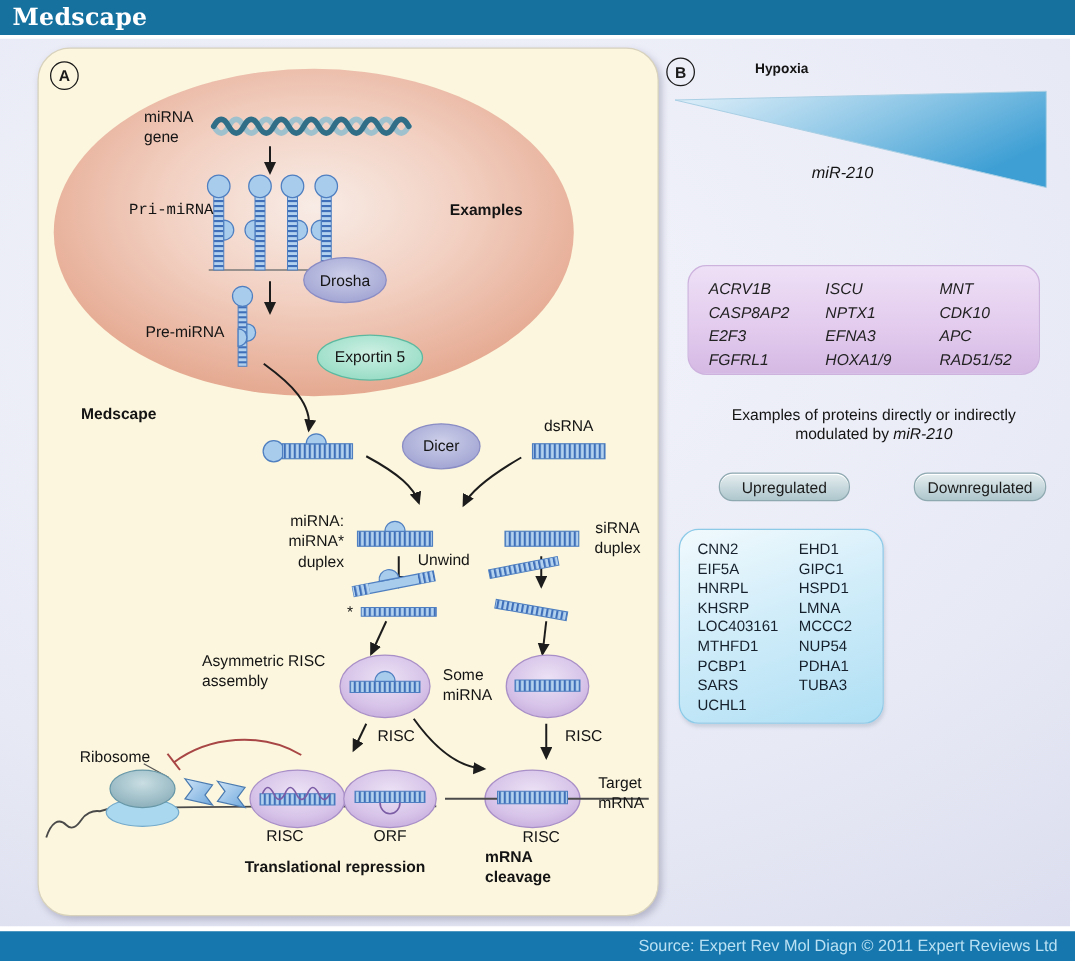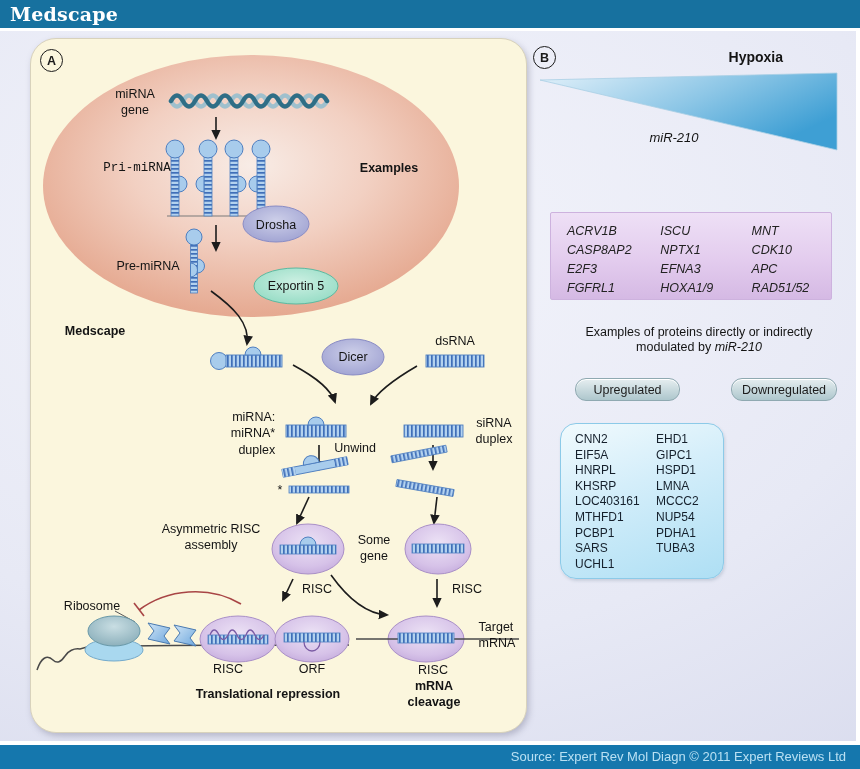--- a/index.html
+++ b/index.html
@@ -17,46 +17,46 @@
   .srctext{position:absolute;right:14px;top:0;line-height:24px;color:#b9e0f3;font-size:13px;}
 
   
   .panel-a{position:absolute;left:30px;top:7px;width:495px;height:693px;background:#fbf6dd;
            border:1px solid #d8d2bc;border-radius:26px;box-shadow:2px 3px 6px rgba(100,100,130,.35);
            overflow:hidden;}
   .panel-a svg{position:absolute;left:0;top:0;}
   .badge{position:absolute;width:21px;height:21px;border:1.4px solid #1a1a1a;border-radius:50%;
          display:flex;align-items:center;justify-content:center;font-size:12.5px;font-weight:bold;color:#1a1a1a;}
   .albl{position:absolute;transform:translate(-50%,-50%);font-size:12.5px;line-height:1.3;
-        color:#141414;text-align:center;white-space:pre-line;}
+        color:#141414;white-space:pre-line;}
   .albl.b{font-weight:bold;}
   .albl.ra{text-align:right;}
   .albl.la{text-align:left;}
 
   
   .pb{position:absolute;color:#141414;}
   .pb-title{font-size:12.5px;text-align:center;}
   .pb-title i, .it{font-style:italic;}
-  .hypoxia{left:623px;top:18px;width:160px;text-align:right;font-weight:bold;font-size:14px;}
+  .hypoxia{left:604px;top:18px;width:160px;text-align:left;font-weight:bold;font-size:11px;}
   .mir210{left:614px;top:99px;width:120px;text-align:center;font-style:italic;font-size:13px;}
   .tri-svg{position:absolute;left:538px;top:39px;}
-  .targets-box{position:absolute;left:550px;top:181px;width:282px;height:88px;border-radius:2px;
+  .targets-box{position:absolute;left:550px;top:181px;width:282px;height:88px;border-radius:15px;
                background:linear-gradient(180deg,#eee0f6 0%,#e3ccee 55%,#d5b9e4 100%);
                border:1px solid #cdb2de;box-sizing:border-box;display:flex;padding:9px 0 0 16px;}
   .gene-col{font-size:12.5px;line-height:19px;font-style:italic;color:#222;}
   .gene-col:nth-child(1){width:94px;}
   .gene-col:nth-child(2){width:92px;}
   .gene-col:nth-child(3){width:80px;}
   .pill{position:absolute;height:21px;border-radius:11px;border:1px solid #8fa9b1;
         background:linear-gradient(180deg,#e6eef0 0%,#ccdce0 45%,#aec7cd 100%);
         box-shadow:inset 0 1px 0 #ffffff;display:flex;align-items:center;justify-content:center;
         font-size:12.5px;color:#1c1c1c;}
   .bluebox{position:absolute;border-radius:16px;border:1.5px solid #8ccae8;box-sizing:border-box;
            background:linear-gradient(160deg,#f1fafd 0%,#d4eefa 40%,#aedff4 100%);
-           box-shadow:1px 2px 3px rgba(110,130,150,.25);display:flex;margin-left:17px;}
+           box-shadow:1px 2px 3px rgba(110,130,150,.25);display:flex;}
   .prot-col{font-size:12px;color:#15202c;}
   .upbox{left:543px;top:392px;width:164px;height:156px;padding:8px 0 0 14px;}
   .upbox .prot-col{line-height:15.6px;}
   .upbox .prot-col:nth-child(1){width:81px;}
   .upbox .prot-col:nth-child(2){width:66px;}
   .downbox{left:712px;top:394px;width:133px;height:121px;padding:9px 0 0 10px;}
   .downbox .prot-col{line-height:16px;}
   .downbox .prot-col:nth-child(1){width:72px;}
   .downbox .prot-col:nth-child(2){width:50px;}
 </style>
@@ -257,21 +257,21 @@
       <div class="albl ra" style="left:222px;top:394px;">miRNA:
 miRNA*
 duplex</div>
       <div class="albl" style="left:324px;top:409px;">Unwind</div>
       <div class="albl la" style="left:463px;top:392px;text-align:center;">siRNA
 duplex</div>
       <div class="albl" style="left:249px;top:451px;">*</div>
       <div class="albl" style="left:180px;top:498px;">Asymmetric RISC
 assembly</div>
       <div class="albl" style="left:343px;top:509px;">Some
-gene</div>
+miRNA</div>
       <div class="albl" style="left:286px;top:550px;">RISC</div>
       <div class="albl" style="left:436px;top:550px;">RISC</div>
       <div class="albl" style="left:61px;top:567px;">Ribosome</div>
       <div class="albl" style="left:197px;top:630px;">RISC</div>
       <div class="albl" style="left:281px;top:630px;">ORF</div>
       <div class="albl b" style="left:237px;top:655px;">Translational repression</div>
       <div class="albl la" style="left:466px;top:596px;">Target
 mRNA</div>
       <div class="albl" style="left:402px;top:631px;">RISC</div>
       <div class="albl b" style="left:403px;top:655px;">mRNA cleavage</div>

